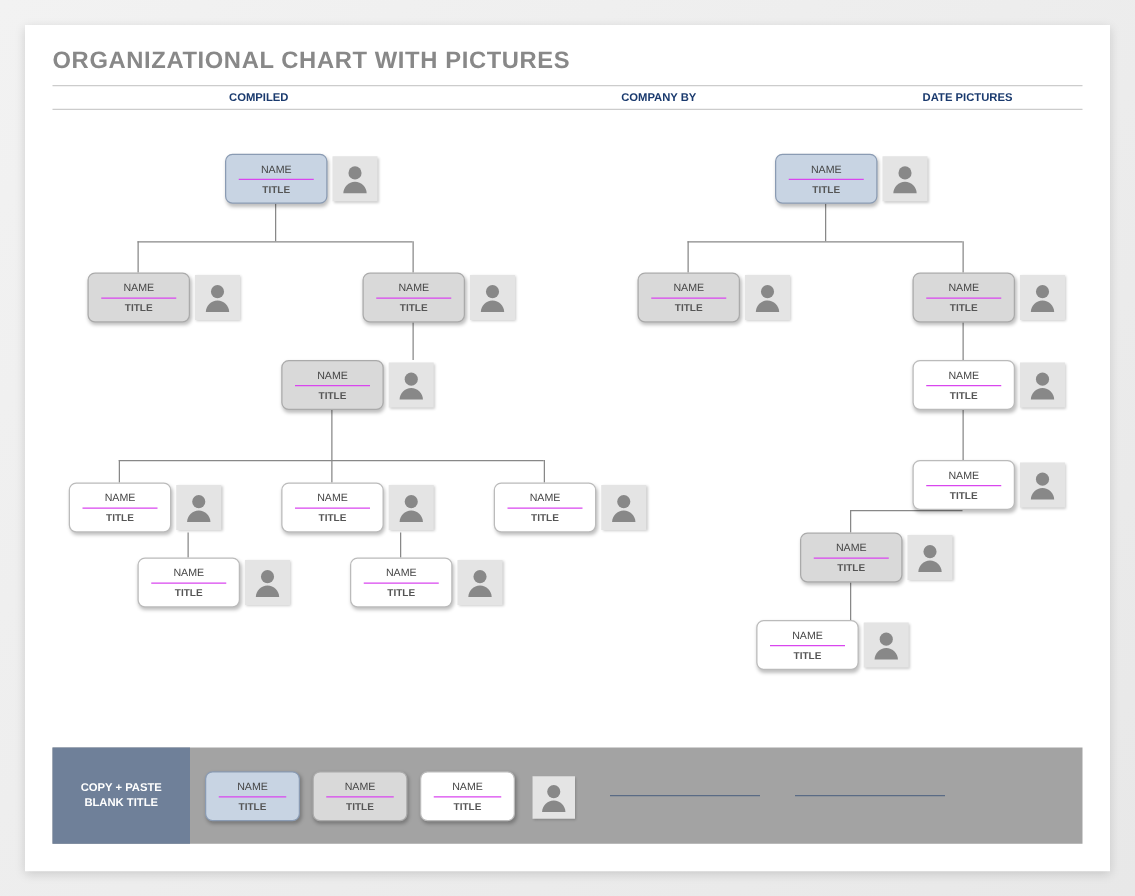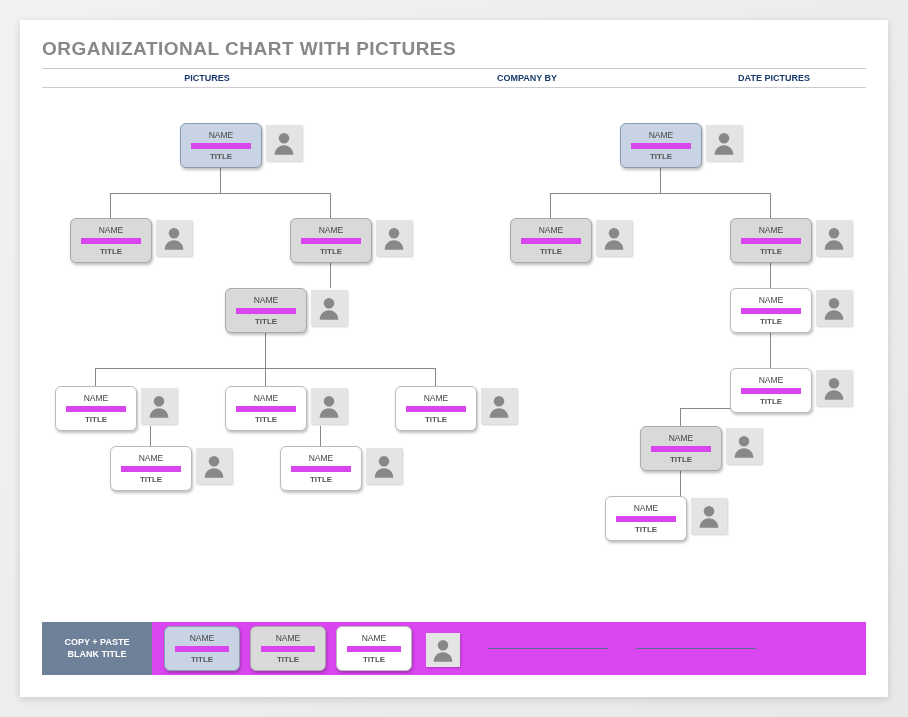--- a/index.html
+++ b/index.html
@@ -59,21 +59,21 @@
     text-align: center;
     box-shadow: 1px 2px 3px rgba(0,0,0,0.25);
   }
   .box.blue { background: #c8d4e3; border: 1px solid #8a9bb3; }
   .box.grey { background: #d9d9d9; border: 1px solid #aaa; }
   .box.white { background: #fff; border: 1px solid #bbb; }
   .box .name {
     font-size: 8.5px;
     color: #444;
     padding-bottom: 3px;
-    border-bottom: 6px solid #d946ef;
+    border-bottom: 1px solid #d946ef;
     margin: 0 6px 3px 6px;
   }
   .box .titlef {
     font-size: 8px;
     color: #555;
     font-weight: bold;
   }
   .avatar {
     width: 36px;
     height: 36px;
@@ -94,22 +94,22 @@
   }
   .hline { height: 1px; }
   .vline { width: 1px; }
 
   
   .footer {
     position: absolute;
     bottom: 22px;
     left: 22px;
     right: 22px;
-    height: 53px;
-    background: #d946ef;
+    height: 77px;
+    background: #a3a3a3;
     display: flex;
     align-items: center;
   }
   .footer-label {
     width: 110px;
     background: #6f8099;
     height: 100%;
     display: flex;
     flex-direction: column;
     justify-content: center;
@@ -135,21 +135,21 @@
   }
 </style>
 </head>
 <body>
 
 <div class="page">
 
   <div class="title">ORGANIZATIONAL CHART WITH PICTURES</div>
 
   <div class="header-row">
-    <div class="header-cell hc1">PICTURES</div>
+    <div class="header-cell hc1">COMPILED</div>
     <div class="header-cell hc2">COMPANY BY</div>
     <div class="header-cell hc3">DATE PICTURES</div>
   </div>
 
   <div class="canvas">
 
     <div class="line vline" style="left:200px; top:75px; height:30px;"></div>
     <div class="line hline" style="left:90px; top:105px; width:220px;"></div>
     <div class="line vline" style="left:90px; top:105px; height:25px;"></div>
     <div class="line vline" style="left:310px; top:105px; height:25px;"></div>

